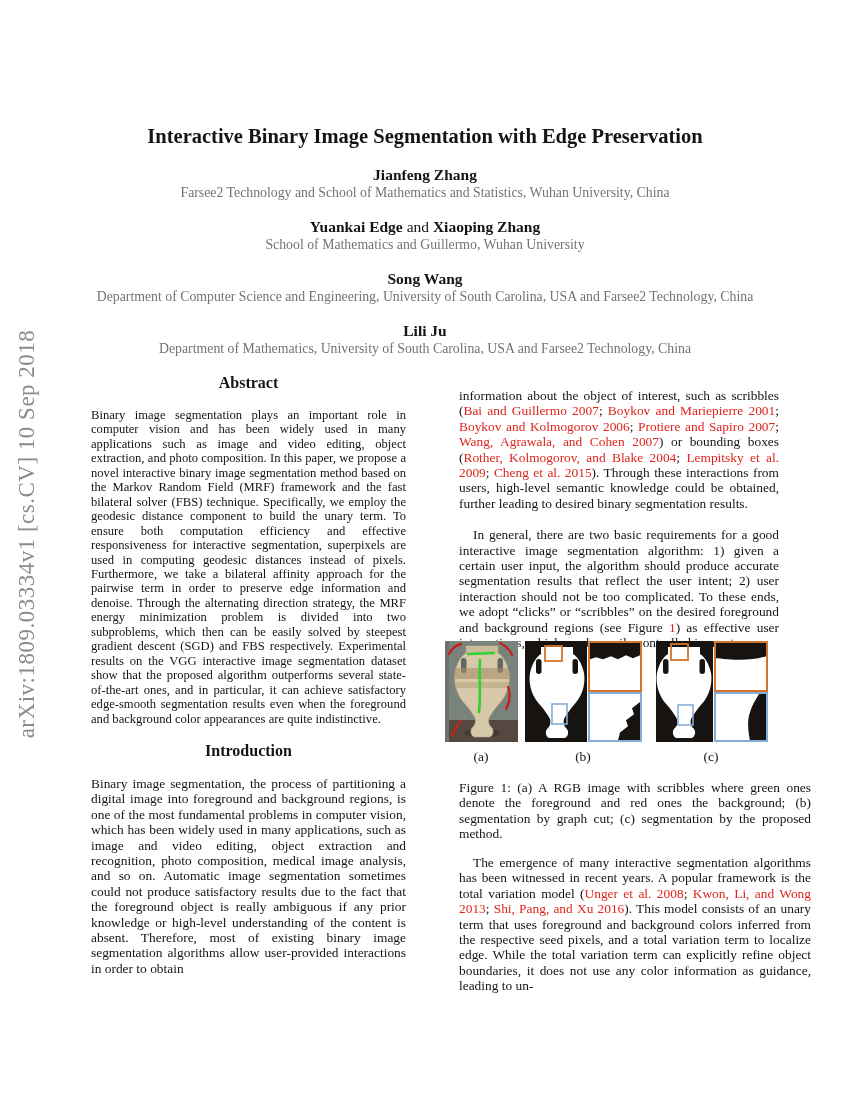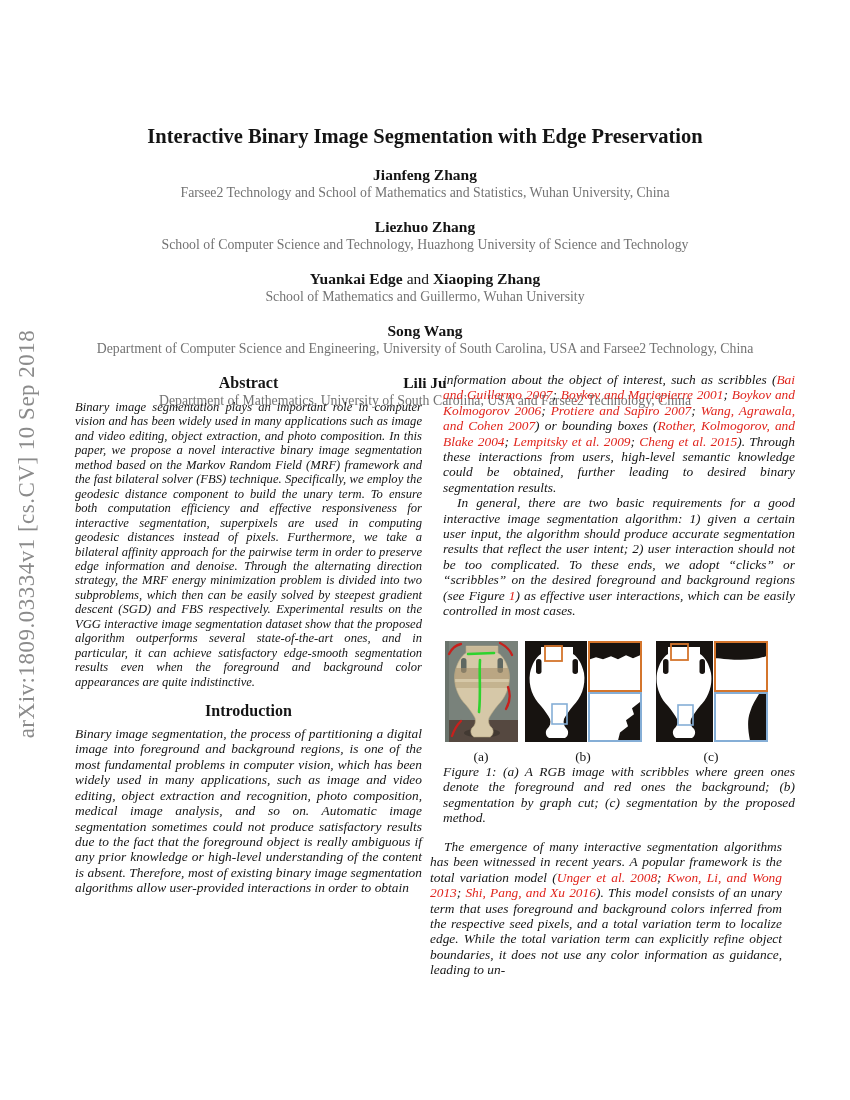--- a/index.html
+++ b/index.html
@@ -13,21 +13,21 @@
     --wall-gray:#79827b;
     --floor-brown:#554840;
     --vase-beige:#d6c8a8;
   }
   html,body{margin:0;padding:0;background:#e8e8e8;}
   .page{
     position:relative;width:850px;height:1100px;background:#ffffff;
     font-family:"Liberation Serif", serif;color:#141414;overflow:hidden;
     margin:0 auto;
   }
-  p{margin:0;text-align:justify;font-style:italic;}
+  p{margin:16px;text-align:justify;}
   .red{color:var(--citation-red);}
   .bold{font-weight:bold;}
 
   
   .arxiv-strip{
     position:absolute;left:14px;top:782px;width:496px;
     transform:rotate(-90deg);transform-origin:0 0;
     font-size:23px;letter-spacing:.5px;color:var(--arxiv-gray);
     text-align:center;white-space:nowrap;
   }
@@ -57,45 +57,41 @@
   .fig-row{display:flex;align-items:flex-start;}
   .panel{display:block;}
   .panel-group{display:flex;}
   .zoomcol{width:54px;margin-left:1px;}
   .zoom-crop{box-sizing:border-box;width:54px;height:50.5px;overflow:hidden;}
   .zoom-crop svg{display:block;}
   .zoom-orange{border:2px solid var(--fig-orange);}
   .zoom-blue{border:2px solid var(--fig-blue);}
   .fig-label{position:absolute;top:108px;font-size:13.5px;transform:translateX(-50%);}
   .fig-caption{position:absolute;left:443px;top:764px;width:352px;font-size:13.4px;line-height:15.3px;text-align:justify;}
-  .p3{position:absolute;left:430px;top:839px;width:352px;}
+  .p3{position:absolute;left:443px;top:839px;width:352px;}
 </style>
 </head>
 <body>
 
 <div class="page">
 
   <svg width="0" height="0" style="position:absolute">
     <defs>
       <path id="vasepath" d="M15,4 L47,4 L47,11 C52,14 56,21 58,30 C60,43 55,55 47,63 C43,68 40,72 38,76 C37,80 38,83 40,85 C43,87 43,93 39,95 L23,95 C19,93 19,87 22,85 C24,83 25,80 24,76 C22,72 19,68 15,63 C7,55 2,43 4,30 C6,21 10,14 15,11 Z"></path>
     </defs>
   </svg>
 
   <div class="arxiv-strip">arXiv:1809.03334v1  [cs.CV]  10 Sep 2018</div>
 
   <div class="header">
     <h1 class="paper-title">Interactive Binary Image Segmentation with Edge Preservation</h1>
 
     <div class="author-block">
       <div class="author-name"><span class="bold">Jianfeng Zhang</span></div>
       <div class="author-affil">Farsee2 Technology and School of Mathematics and Statistics, Wuhan University, China</div>
-    </div>
-    <div class="author-block">
-      <div class="author-name"><span class="bold">Liezhuo Zhang</span></div>
-      <div class="author-affil">School of Computer Science and Technology, Huazhong University of Science and Technology</div>
     </div>
     <div class="author-block">
       <div class="author-name"><span class="bold">Yuankai Edge</span><span> and </span><span class="bold">Xiaoping Zhang</span></div>
       <div class="author-affil">School of Mathematics and Guillermo, Wuhan University</div>
     </div>
     <div class="author-block">
       <div class="author-name"><span class="bold">Song Wang</span></div>
       <div class="author-affil">Department of Computer Science and Engineering, University of South Carolina, USA and Farsee2 Technology, China</div>
     </div>
     <div class="author-block">

